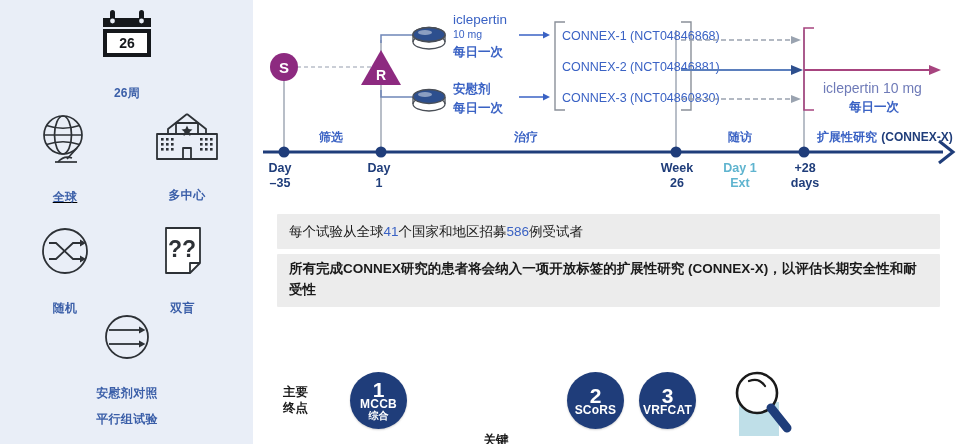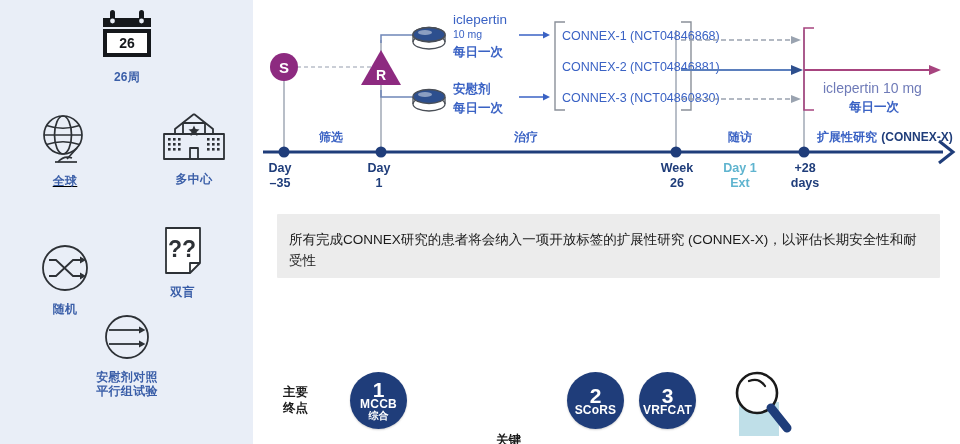--- a/index.html
+++ b/index.html
@@ -13,54 +13,54 @@
   #root{position:relative;width:960px;height:444px;}
 
   
   .left-panel{
     position:absolute;left:0;top:0;width:253px;height:444px;
     background:#e9eef7;
   }
   .feat{position:absolute;text-align:center;}
   .feat .ficon{display:block;margin:0 auto;}
   .feat .flabel{
-    display:block;margin-top:0;
+    display:block;margin-top:16px;
     color:#3a5ea8;font-weight:bold;font-size:12px;line-height:14px;
     letter-spacing:.3px;
   }
   .f-cal   {left:92px; top:8px;  width:70px;}
   .f-globe {left:20px; top:110px;width:90px;text-decoration:underline;}
-  .f-hosp  {left:144px;top:110px;width:100px;font-family:Liberation Mono, monospace;}
-  .f-rand  {left:20px; top:242px;width:90px;}
+  .f-hosp  {left:137px;top:110px;width:100px;font-family:Liberation Mono, monospace;}
+  .f-rand  {left:20px; top:225px;width:90px;}
   .f-blind {left:140px;top:225px;width:85px;}
   .f-plac  {left:68px; top:312px;width:118px;}
 
   
   .right-area{position:absolute;left:253px;top:0;width:707px;height:444px;background:#fff;}
 
   
   .tl-wrap{position:absolute;left:0;top:0;width:707px;height:196px;}
 
   
   .stmts{position:absolute;left:24px;top:214px;width:663px;}
   .stmt{
     background:#ececec;color:#1a1a1a;
     font-size:13.5px;line-height:21px;
     padding:7px 12px;margin-bottom:5px;
     border-radius:1px;
   }
   .stmt .hl{color:#3a62c4;}
-  .stmt.tall{padding:15px 12px 7px;}
+  .stmt.tall{padding:4px 12px 7px;font-weight:bold;}
 
   
   .endpoints{position:absolute;left:24px;top:360px;width:680px;height:84px;}
   .ep-item{position:absolute;}
   .ep-text{
     color:#1a1a1a;font-weight:bold;font-size:12.5px;line-height:16px;
-    text-align:right;white-space:nowrap;
+    text-align:center;white-space:nowrap;
   }
   .circ{
     width:57px;height:57px;border-radius:50%;
     background:#1f3d7a;color:#fff;text-align:center;
     display:flex;flex-direction:column;align-items:center;justify-content:center;
     box-shadow:0 1px 2px rgba(0,0,0,.18);
   }
   .circ .num{font-size:21px;font-weight:bold;line-height:19px;}
   .circ .sub{font-size:12px;font-weight:bold;line-height:11px;letter-spacing:.2px;}
   .circ .sub2{font-size:10px;font-weight:bold;line-height:11px;}
@@ -181,21 +181,21 @@
           <circle cx="28" cy="25" r="21" fill="none" stroke="#2d3136" stroke-width="1.8"></circle>
           <g fill="none" stroke="#2d3136" stroke-width="1.8">
             <line x1="10" y1="18" x2="40" y2="18"></line>
             <line x1="10" y1="32" x2="40" y2="32"></line>
           </g>
           <path d="M40 14.4 l6.5 3.6 -6.5 3.6z" fill="#2d3136"></path>
           <path d="M40 28.4 l6.5 3.6 -6.5 3.6z" fill="#2d3136"></path>
         </svg>
       </span>
       <span class="flabel">安慰剂对照</span>
-      <span class="flabel" style="margin-top:0">平行组试验</span>
+      <span class="flabel" style="margin-top:12px">平行组试验</span>
     </div>
   </div>
 
   <div class="right-area">
 
     <div class="tl-wrap">
       <svg width="707" height="196" viewBox="0 0 707 196">
 
         <line x1="10" y1="152" x2="690" y2="152" stroke="#1f3d7a" stroke-width="3"></line>
         <path d="M686 141 L700 152 L686 163" fill="none" stroke="#1f3d7a" stroke-width="3"></path>
@@ -288,20 +288,23 @@
 
         <text x="487" y="172" text-anchor="middle" font-family="Liberation Sans, sans-serif" font-size="12.5" font-weight="bold" fill="#5fb4cf">Day 1</text>
         <text x="487" y="187" text-anchor="middle" font-family="Liberation Sans, sans-serif" font-size="12.5" font-weight="bold" fill="#5fb4cf">Ext</text>
 
         <text x="552" y="172" text-anchor="middle" font-family="Liberation Sans, sans-serif" font-size="12.5" font-weight="bold" fill="#1f3d7a">+28</text>
         <text x="552" y="187" text-anchor="middle" font-family="Liberation Sans, sans-serif" font-size="12.5" font-weight="bold" fill="#1f3d7a">days</text>
       </svg>
     </div>
 
     <div class="stmts">
+      <div class="stmt">
+        <span>每个试验从全球</span><span class="hl">41</span><span>个国家和地区招募</span><span class="hl">586</span><span>例受试者</span>
+      </div>
       <div class="stmt tall">
         <span>所有完成CONNEX研究的患者将会纳入一项开放标签的扩展性研究 (CONNEX-X)，以评估长期安全性和耐受性</span>
       </div>
     </div>
 
     <div class="endpoints">
 
       <div class="ep-item ep-primary-label">
         <div class="ep-text">主要</div>
         <div class="ep-text">终点</div>

